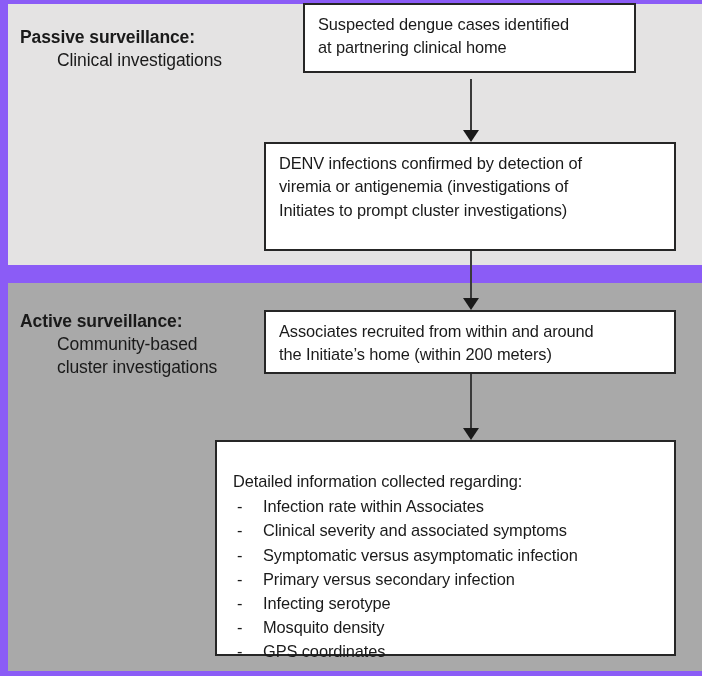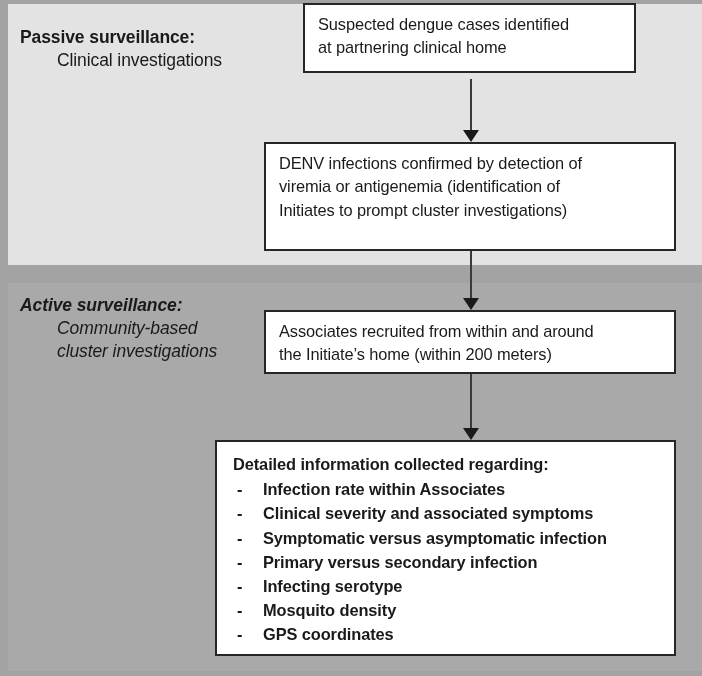--- a/index.html
+++ b/index.html
@@ -7,21 +7,21 @@
     padding: 0;
     background: #ffffff;
   }
   body {
     font-family: "Liberation Sans", sans-serif;
   }
   #canvas {
     position: relative;
     width: 702px;
     height: 676px;
-    background: #a3a3a3;
+    background: #8b5cf6;
     overflow: hidden;
   }
 
   
   .panel {
     position: absolute;
     box-sizing: border-box;
   }
   #panel-passive {
     left: 8px;
@@ -55,23 +55,22 @@
     font-weight: normal;
     margin-left: 37px;
   }
   #label-passive {
     left: 20px;
     top: 26px;
     width: 250px;
   }
   #label-active {
     left: 20px;
-    top: 294px;
+    top: 310px;
     width: 250px;
-    font-style: italic;
   }
 
   
   .flowbox {
     position: absolute;
     box-sizing: border-box;
     background: #ffffff;
     border: 2.2px solid #262626;
     color: #1a1a1a;
     font-size: 16.4px;
@@ -96,22 +95,21 @@
     left: 264px;
     top: 310px;
     width: 412px;
     height: 64px;
   }
   #box-detailed {
     left: 215px;
     top: 440px;
     width: 461px;
     height: 216px;
-    padding: 11px 12px 8px 16px;
-    font-weight: bold;
+    padding: 28px 12px 8px 16px;
   }
   .flowbox .line { display: block; white-space: nowrap; }
 
   
   .detail-heading {
     display: block;
     margin-bottom: 1px;
   }
   .detail-list {
     list-style: none;
@@ -187,21 +185,21 @@
     <span class="line">at partnering clinical home</span>
   </div>
 
   <div class="connector" id="arrow-1">
     <div class="stem"></div>
     <div class="head"></div>
   </div>
 
   <div class="flowbox" id="box-denv">
     <span class="line">DENV infections confirmed by detection of</span>
-    <span class="line">viremia or antigenemia (identification of</span>
+    <span class="line">viremia or antigenemia (investigations of</span>
     <span class="line">Initiates to prompt cluster investigations)</span>
   </div>
 
   <div class="connector" id="arrow-2">
     <div class="stem"></div>
     <div class="head"></div>
   </div>
 
   <div class="flowbox" id="box-associates">
     <span class="line">Associates recruited from within and around</span>

